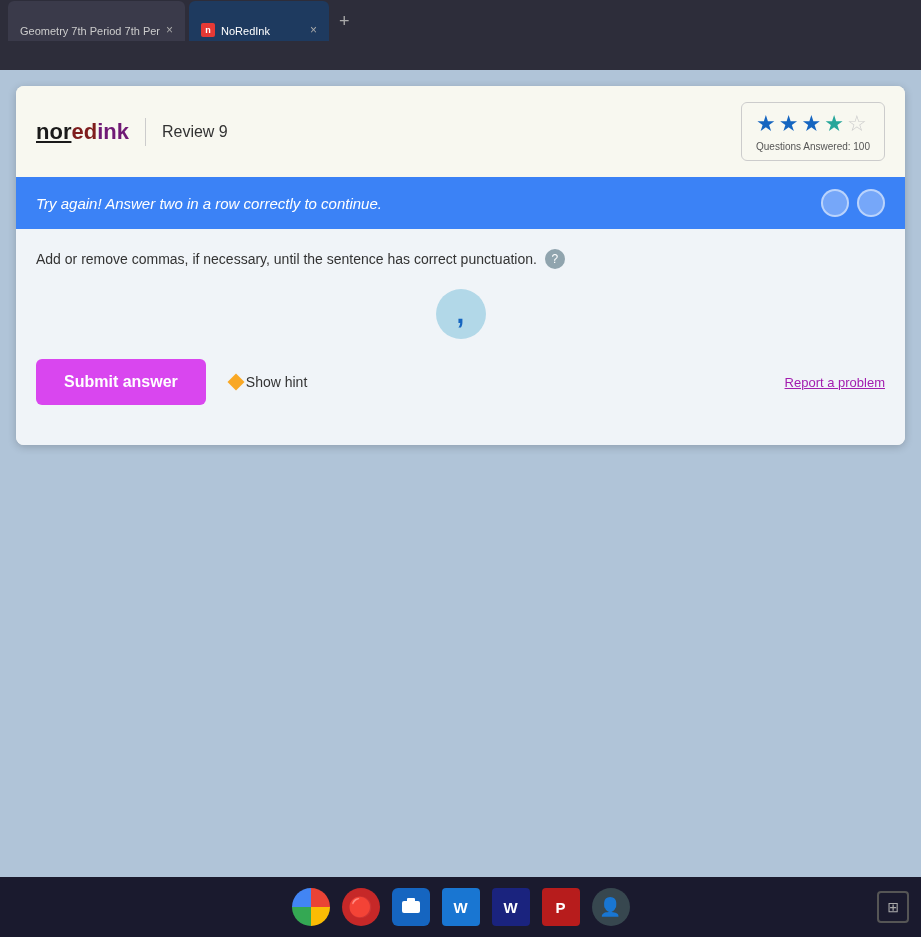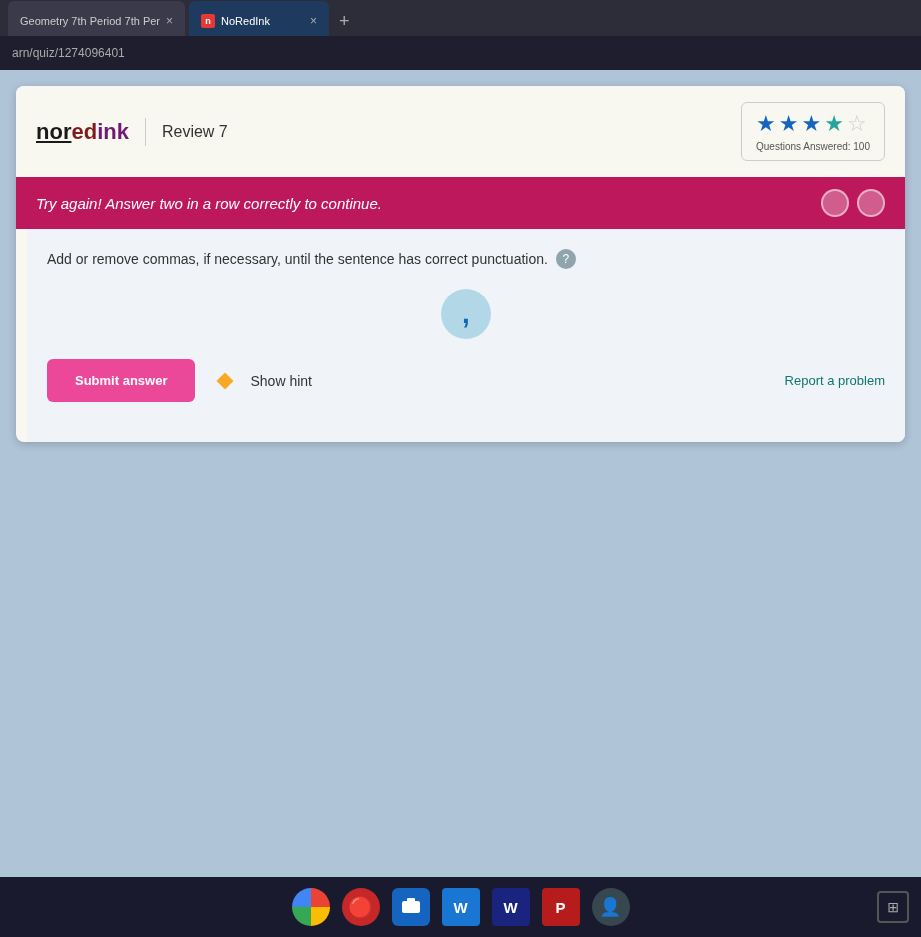--- a/index.html
+++ b/index.html
@@ -27,21 +27,21 @@
       padding: 6px 8px 0;
       height: 36px;
       gap: 4px;
     }
 
     .tab {
       background: #3a3a4a;
       border-radius: 6px 6px 0 0;
       padding: 4px 12px;
       display: flex;
-      align-items: center;
+      align-items: flex-end;
       gap: 6px;
       font-size: 11px;
       color: #ccc;
       height: 40px;
       min-width: 140px;
     }
 
     .tab.active {
       background: #1e3a5f;
       color: #fff;
@@ -147,21 +147,21 @@
     .star.half-filled { color: #26a69a; }
     .star.empty { color: #ccc; }
 
     .questions-answered {
       font-size: 10px;
       color: #555;
     }
 
     
     .blue-banner {
-      background: #be185d;
+      background: #3b82f6;
       padding: 12px 20px;
       display: flex;
       align-items: center;
       justify-content: space-between;
     }
 
     .banner-text {
       color: white;
       font-size: 15px;
       font-style: italic;
@@ -177,21 +177,20 @@
       height: 28px;
       border-radius: 50%;
       background: rgba(255,255,255,0.3);
       border: 2px solid rgba(255,255,255,0.5);
     }
 
     
     .question-area {
       background: #f0f4f8;
       padding: 20px 20px 30px;
-      margin-left: 11px;
     }
 
     .instruction-row {
       display: flex;
       align-items: center;
       gap: 8px;
       margin-bottom: 20px;
     }
 
     .instruction-text {
@@ -244,52 +243,53 @@
 
     
     .action-row {
       display: flex;
       align-items: center;
       gap: 24px;
       padding: 0 0 10px;
     }
 
     .submit-btn {
-      background: #ec4899;
+      background: #d946ef;
       color: white;
       border: none;
       border-radius: 6px;
       padding: 14px 28px;
-      font-size: 13px;
+      font-size: 16px;
       font-weight: bold;
       cursor: pointer;
     }
 
     .show-hint {
       display: flex;
       align-items: center;
-      gap: 19px;
+      gap: 4px;
       color: #333;
       font-size: 14px;
       cursor: pointer;
       text-decoration: none;
     }
 
     .hint-diamond {
       width: 12px;
       height: 12px;
       background: #f9a825;
       transform: rotate(45deg);
     }
 
     .report-problem {
       margin-left: auto;
-      color: #0f766e;
+      color: #a21caf;
       font-size: 13px;
       cursor: pointer;
+      text-decoration: underline;
     }
 
     
     .taskbar {
       position: absolute;
       bottom: 0;
       left: 0;
       width: 100%;
       height: 60px;
       background: #1a1a2e;
@@ -333,35 +333,32 @@
       <span>Geometry 7th Period 7th Per</span>
       <span class="tab-close">×</span>
     </div>
     <div class="tab active">
       <span class="tab-icon">n</span>
       <span>NoRedInk</span>
       <span class="tab-close">×</span>
     </div>
     <span style="color:#aaa; font-size:18px; margin-left:6px; cursor:pointer;">+</span>
   </div>
-  <div class="address-bar">
-    <span>arn/quiz/1274096401</span>
-  </div>
 </div>
 
 <div class="page-content">
   <div class="card">
 
     <div class="card-header">
       <div class="logo-area">
         <div class="logo">
           <span style="color:#1a1a1a;text-decoration:underline;">nor</span><span class="red">ed</span><span style="color:#701a75;">ink</span>
         </div>
         <div class="logo-divider"></div>
-        <span class="review-label">Review 7</span>
+        <span class="review-label">Review 9</span>
       </div>
       <div class="stars-box">
         <div class="stars">
           <span class="star filled">★</span>
           <span class="star filled">★</span>
           <span class="star filled">★</span>
           <span class="star half-filled">★</span>
           <span class="star empty">☆</span>
         </div>
         <div class="questions-answered">

